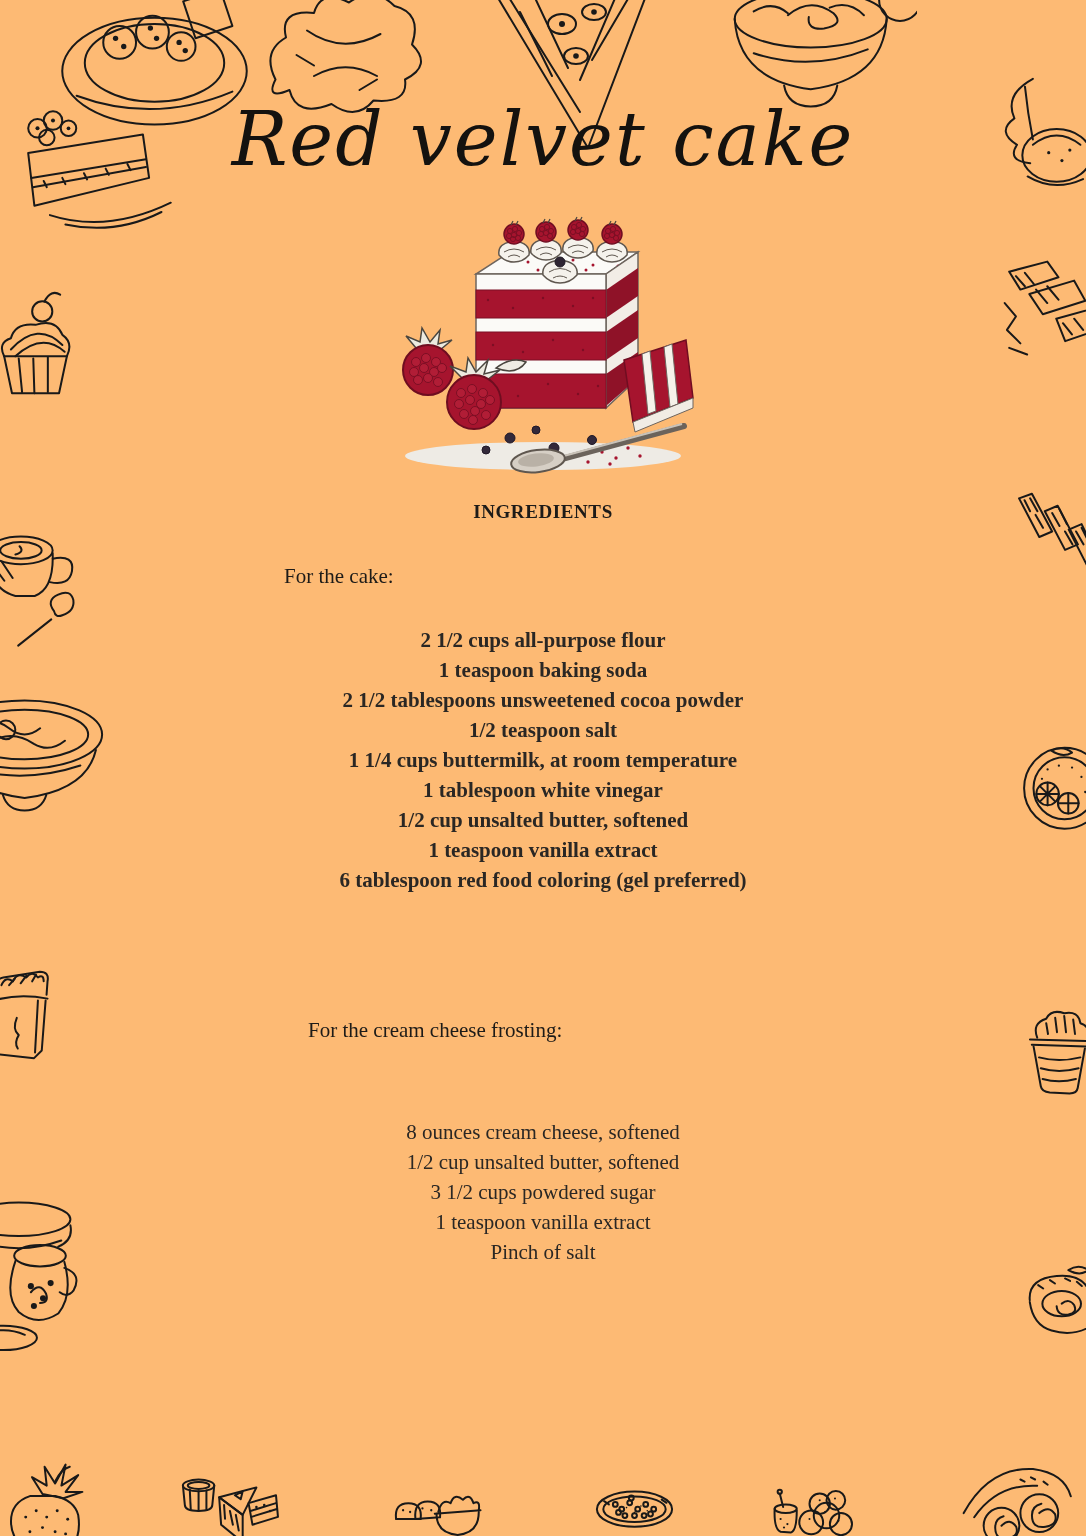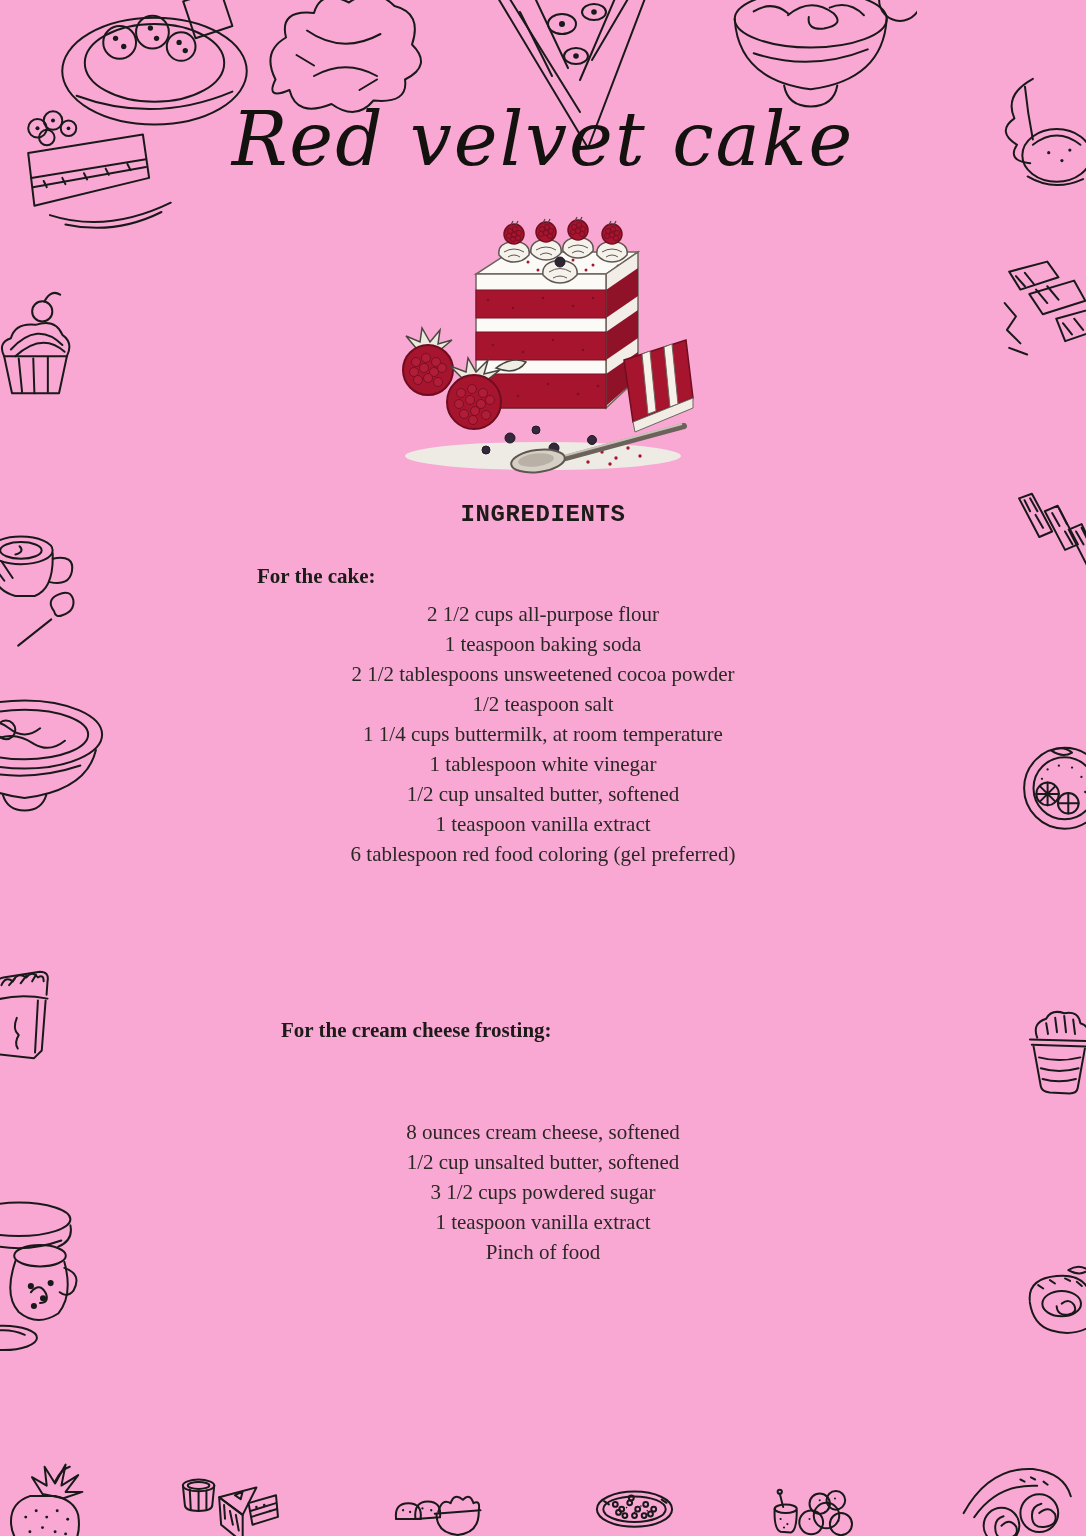--- a/index.html
+++ b/index.html
@@ -1,36 +1,36 @@
 <!DOCTYPE html>
 <html><head>
 <meta charset="utf-8">
 <style>
   html,body{margin:0;padding:0;background:#f8f7f4;}
-  .page{position:relative;width:1086px;height:1536px;background:#f9a8d4;overflow:hidden;
+  .page{position:relative;width:1086px;height:1536px;background:#fdba74;overflow:hidden;
         font-family:"Liberation Serif",serif;color:#24211e;}
   
   .sk{position:absolute;}
   .sk *{stroke:#191919;stroke-width:2;fill:none;stroke-linecap:round;stroke-linejoin:round;vector-effect:non-scaling-stroke;}
   .sk .f{fill:#191919;stroke:none;}
   
   .title{position:absolute;top:96px;left:0;width:100%;text-align:center;
          font-family:"DejaVu Serif",serif;font-style:italic;font-weight:400;
          font-size:74px;letter-spacing:2px;color:#14120f;}
   
   .cake-art{position:absolute;left:388px;top:210px;width:312px;height:268px;}
   
   .ing-head{position:absolute;top:501px;left:0;width:1086px;text-align:center;
-            font-weight:bold;font-size:24px;letter-spacing:0.6px;color:#1d1b18;font-family:Liberation Mono, monospace;}
-  .sec-head{position:absolute;left:257px;font-weight:bold;font-size:21px;color:#1d1b18;}
+            font-weight:bold;font-size:19px;letter-spacing:0.6px;color:#1d1b18;}
+  .sec-head{position:absolute;left:284px;font-weight:normal;font-size:21px;color:#1d1b18;}
   .sec-head.cake{top:564px;}
   .sec-head.frost{top:1018px;margin-left:24px;}
   .ing-list{position:absolute;left:0;width:1086px;text-align:center;
             font-size:21px;line-height:30px;color:#2a2724;}
-  .ing-list.cake{top:599px;}
+  .ing-list.cake{top:625px;font-weight:bold;}
   .ing-list.frost{top:1077px;margin-top:40px;}
 </style>
 </head>
 <body>
 
 <div class="page">
 
   <svg class="sk" style="left:52px;top:-48px;width:205px;height:230px" viewBox="0 0 100 100">
     <ellipse cx="50" cy="52" rx="45" ry="26"></ellipse>
       <ellipse cx="50" cy="48" rx="34" ry="19"></ellipse>
@@ -478,16 +478,16 @@
     <div>1 teaspoon vanilla extract</div>
     <div>6 tablespoon red food coloring (gel preferred)</div>
   </div>
 
   <div class="sec-head frost">For the cream cheese frosting:</div>
   <div class="ing-list frost">
     <div>8 ounces cream cheese, softened</div>
     <div>1/2 cup unsalted butter, softened</div>
     <div>3 1/2 cups powdered sugar</div>
     <div>1 teaspoon vanilla extract</div>
-    <div>Pinch of food</div>
+    <div>Pinch of salt</div>
   </div>
 
 </div>
 
 </body></html>

